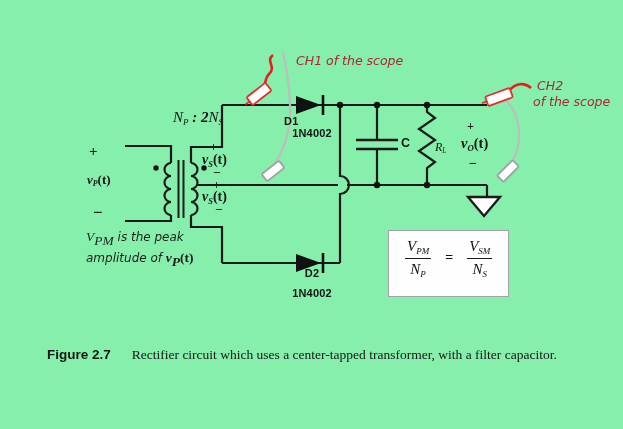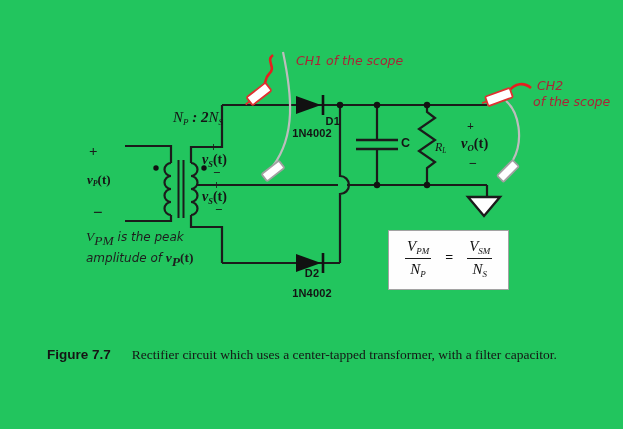--- a/index.html
+++ b/index.html
@@ -1,31 +1,31 @@
 <!DOCTYPE html>
 <html><head>
 <meta charset="utf-8">
 <style>
   html,body{margin:0;padding:0;background:#fff;}
-  .stage{position:relative;width:623px;height:429px;background:#22c55e;overflow:hidden;
+  .stage{position:relative;width:623px;height:429px;background:#86efac;overflow:hidden;
          font-family:"Liberation Sans",sans-serif;color:#151515;}
   svg{position:absolute;left:0;top:0;}
   .lbl{position:absolute;white-space:nowrap;line-height:1;}
   .ser{font-family:"Liberation Serif",serif;}
   .it{font-style:italic;}
   .b{font-weight:bold;}
   .sub{font-size:0.60em;vertical-align:-0.32em;}
   .sign{font-family:"Liberation Serif",serif;font-weight:bold;color:#1b1b1b;}
   .comp{font-weight:bold;font-size:11px;letter-spacing:.2px;color:#141414;}
   .scopeTxt{font-family:"DejaVu Sans",sans-serif;font-style:italic;color:#ab2437;font-size:12.5px;}
   .notes{position:absolute;left:86px;top:228px;font-family:"DejaVu Sans",sans-serif;
          font-style:italic;font-size:12px;line-height:17px;color:#1e1e1e;}
   .notes .sym{font-family:"Liberation Serif",serif;font-size:13.5px;}
   .formula{position:absolute;left:388px;top:230px;border:1.5px solid #a3a3a3;background:#fefefe;
-           padding:7px 13px 10px 13px;display:flex;align-items:center;gap:11px;
+           padding:7px 13px 17px 13px;display:flex;align-items:center;gap:11px;
            font-family:"Liberation Serif",serif;font-style:italic;font-size:15px;color:#111;}
   .frac{display:inline-flex;flex-direction:column;align-items:center;}
   .frac .num{padding:0 5px 2px 5px;}
   .frac .den{border-top:1.6px solid #1a1a1a;padding:2px 5px 0 5px;text-align:right;}
   .eq{font-style:normal;font-weight:bold;font-size:14px;}
   .caption{position:absolute;left:47px;top:347px;width:545px;font-size:13.5px;line-height:1.25;}
   .cap-tag{font-family:"Liberation Sans",sans-serif;font-weight:bold;margin-right:9px;}
   .cap-text{font-family:"Liberation Serif",serif;margin-left:12px;}
 </style>
 </head>
@@ -121,21 +121,21 @@
   <div class="lbl ser b" style="left:87px;top:173px;font-size:13px;"><span class="it">v</span><span class="it sub">P</span><span>(t)</span></div>
   <div class="lbl sign" style="left:93px;top:204px;font-size:17px;">−</div>
 
   <div class="lbl sign" style="left:210px;top:141px;font-size:12px;">+</div>
   <div class="lbl ser b" style="left:202px;top:153px;font-size:14px;"><span class="it">v</span><span class="it sub">S</span><span>(t)</span></div>
   <div class="lbl sign" style="left:213px;top:166px;font-size:13px;">−</div>
   <div class="lbl sign" style="left:213px;top:179px;font-size:12px;">+</div>
   <div class="lbl ser b" style="left:202px;top:190px;font-size:14px;"><span class="it">v</span><span class="it sub">S</span><span>(t)</span></div>
   <div class="lbl sign" style="left:215px;top:203px;font-size:13px;">−</div>
 
-  <div class="lbl comp" style="left:284px;top:116px;width:56px;text-align:right;">D1</div>
+  <div class="lbl comp" style="left:284px;top:116px;width:56px;text-align:left;">D1</div>
   <div class="lbl comp" style="left:284px;top:128px;width:56px;text-align:center;">1N4002</div>
   <div class="lbl comp" style="left:284px;top:268px;width:56px;text-align:center;">D2</div>
   <div class="lbl comp" style="left:284px;top:288px;width:56px;text-align:center;">1N4002</div>
 
   <div class="lbl comp" style="left:401px;top:137px;font-size:12.5px;">C</div>
   <div class="lbl ser it" style="left:435px;top:141px;font-size:12px;"><span>R</span><span class="sub">L</span></div>
 
   <div class="lbl sign" style="left:467px;top:120px;font-size:12px;">+</div>
   <div class="lbl ser b" style="left:461px;top:136px;font-size:14.5px;"><span class="it">v</span><span class="it sub">O</span><span>(t)</span></div>
   <div class="lbl sign" style="left:469px;top:157px;font-size:14px;">−</div>
@@ -151,16 +151,16 @@
       <span class="den"><span>N</span><span class="sub">P</span></span>
     </span>
     <span class="eq">=</span>
     <span class="frac">
       <span class="num"><span>V</span><span class="sub">SM</span></span>
       <span class="den"><span>N</span><span class="sub">S</span></span>
     </span>
   </div>
 
   <div class="caption">
-    <span class="cap-tag">Figure 7.7</span><span class="cap-text">Rectifier circuit which uses a center-tapped transformer, with a filter capacitor.</span>
+    <span class="cap-tag">Figure 2.7</span><span class="cap-text">Rectifier circuit which uses a center-tapped transformer, with a filter capacitor.</span>
   </div>
 
 </div>
 
 </body></html>

